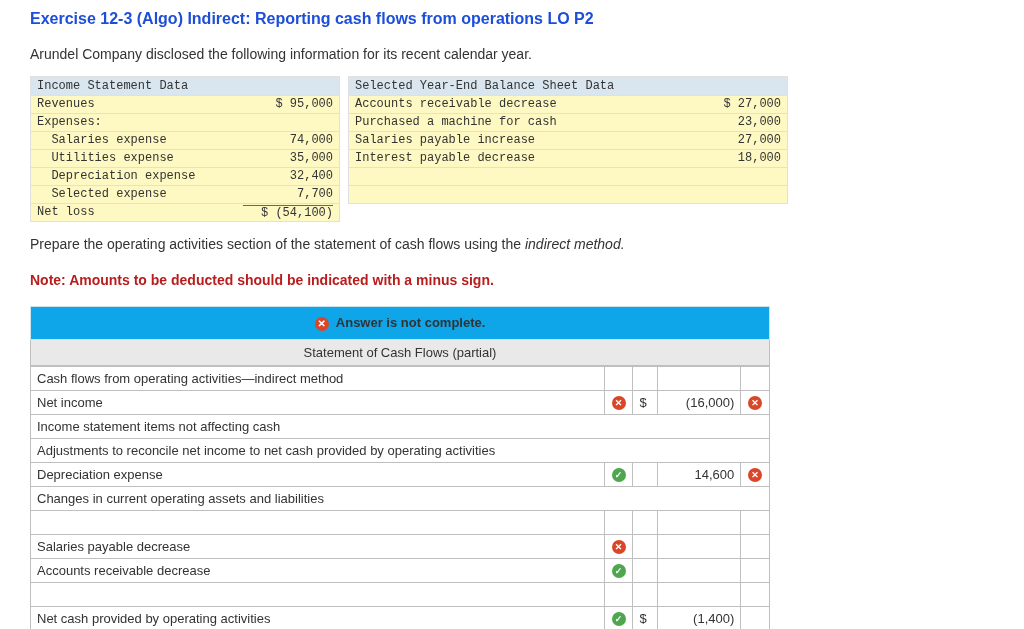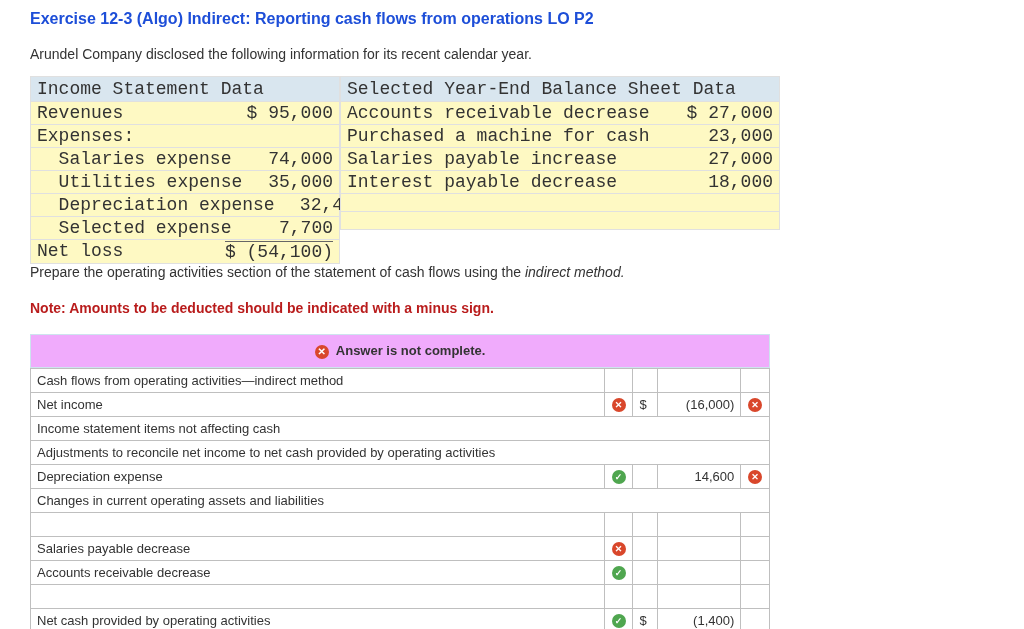--- a/index.html
+++ b/index.html
@@ -16,24 +16,24 @@
       font-weight: bold;
       color: #1d4ed8;
       margin-bottom: 18px;
     }
     .intro {
       font-size: 14px;
       margin-bottom: 14px;
     }
     .data-tables {
       display: flex;
-      gap: 0;
+      gap: 8px;
       font-family: "Courier New", monospace;
-      font-size: 18px;
-      margin-bottom: 0;
+      font-size: 12px;
+      margin-bottom: 14px;
     }
     .data-col { }
     .data-col.left { width: 310px; }
     .data-col.right { width: 440px; }
     .tbl-header {
       background: #d9e6ef;
       padding: 2px 6px;
       border: 1px solid #e0e0e0;
     }
     .tbl-row {
@@ -54,21 +54,21 @@
     }
     .prompt .italic { font-style: italic; }
     .note {
       font-size: 14px;
       font-weight: bold;
       color: #b91c1c;
       margin-bottom: 18px;
     }
     .answer-block { width: 740px; }
     .answer-banner {
-      background: #f0abfc;
+      background: #0ea5e9;
       text-align: center;
       padding: 8px 8px;
       font-weight: bold;
       font-size: 13px;
       border: 1px solid #cde4ee;
     }
     .answer-banner .x-icon {
       display: inline-flex;
       align-items: center;
       justify-content: center;
@@ -190,20 +190,21 @@
 <div class="prompt">
   <span>Prepare the operating activities section of the statement of cash flows using the </span><span class="italic">indirect method.</span>
 </div>
 <div class="note">Note: Amounts to be deducted should be indicated with a minus sign.</div>
 
 <div class="answer-block">
   <div class="answer-banner">
     <span class="x-icon">✕</span>
     <span>Answer is not complete.</span>
   </div>
+  <div class="stmt-header">Statement of Cash Flows (partial)</div>
 
   <table class="worksheet">
     <tbody>
         <tr>
       <td class="desc">Cash flows from operating activities—indirect method</td>
       <td class="mark"></td>
       <td class="cur"></td>
       <td class="val"></td>
       <td class="vmark"></td>
     </tr>

